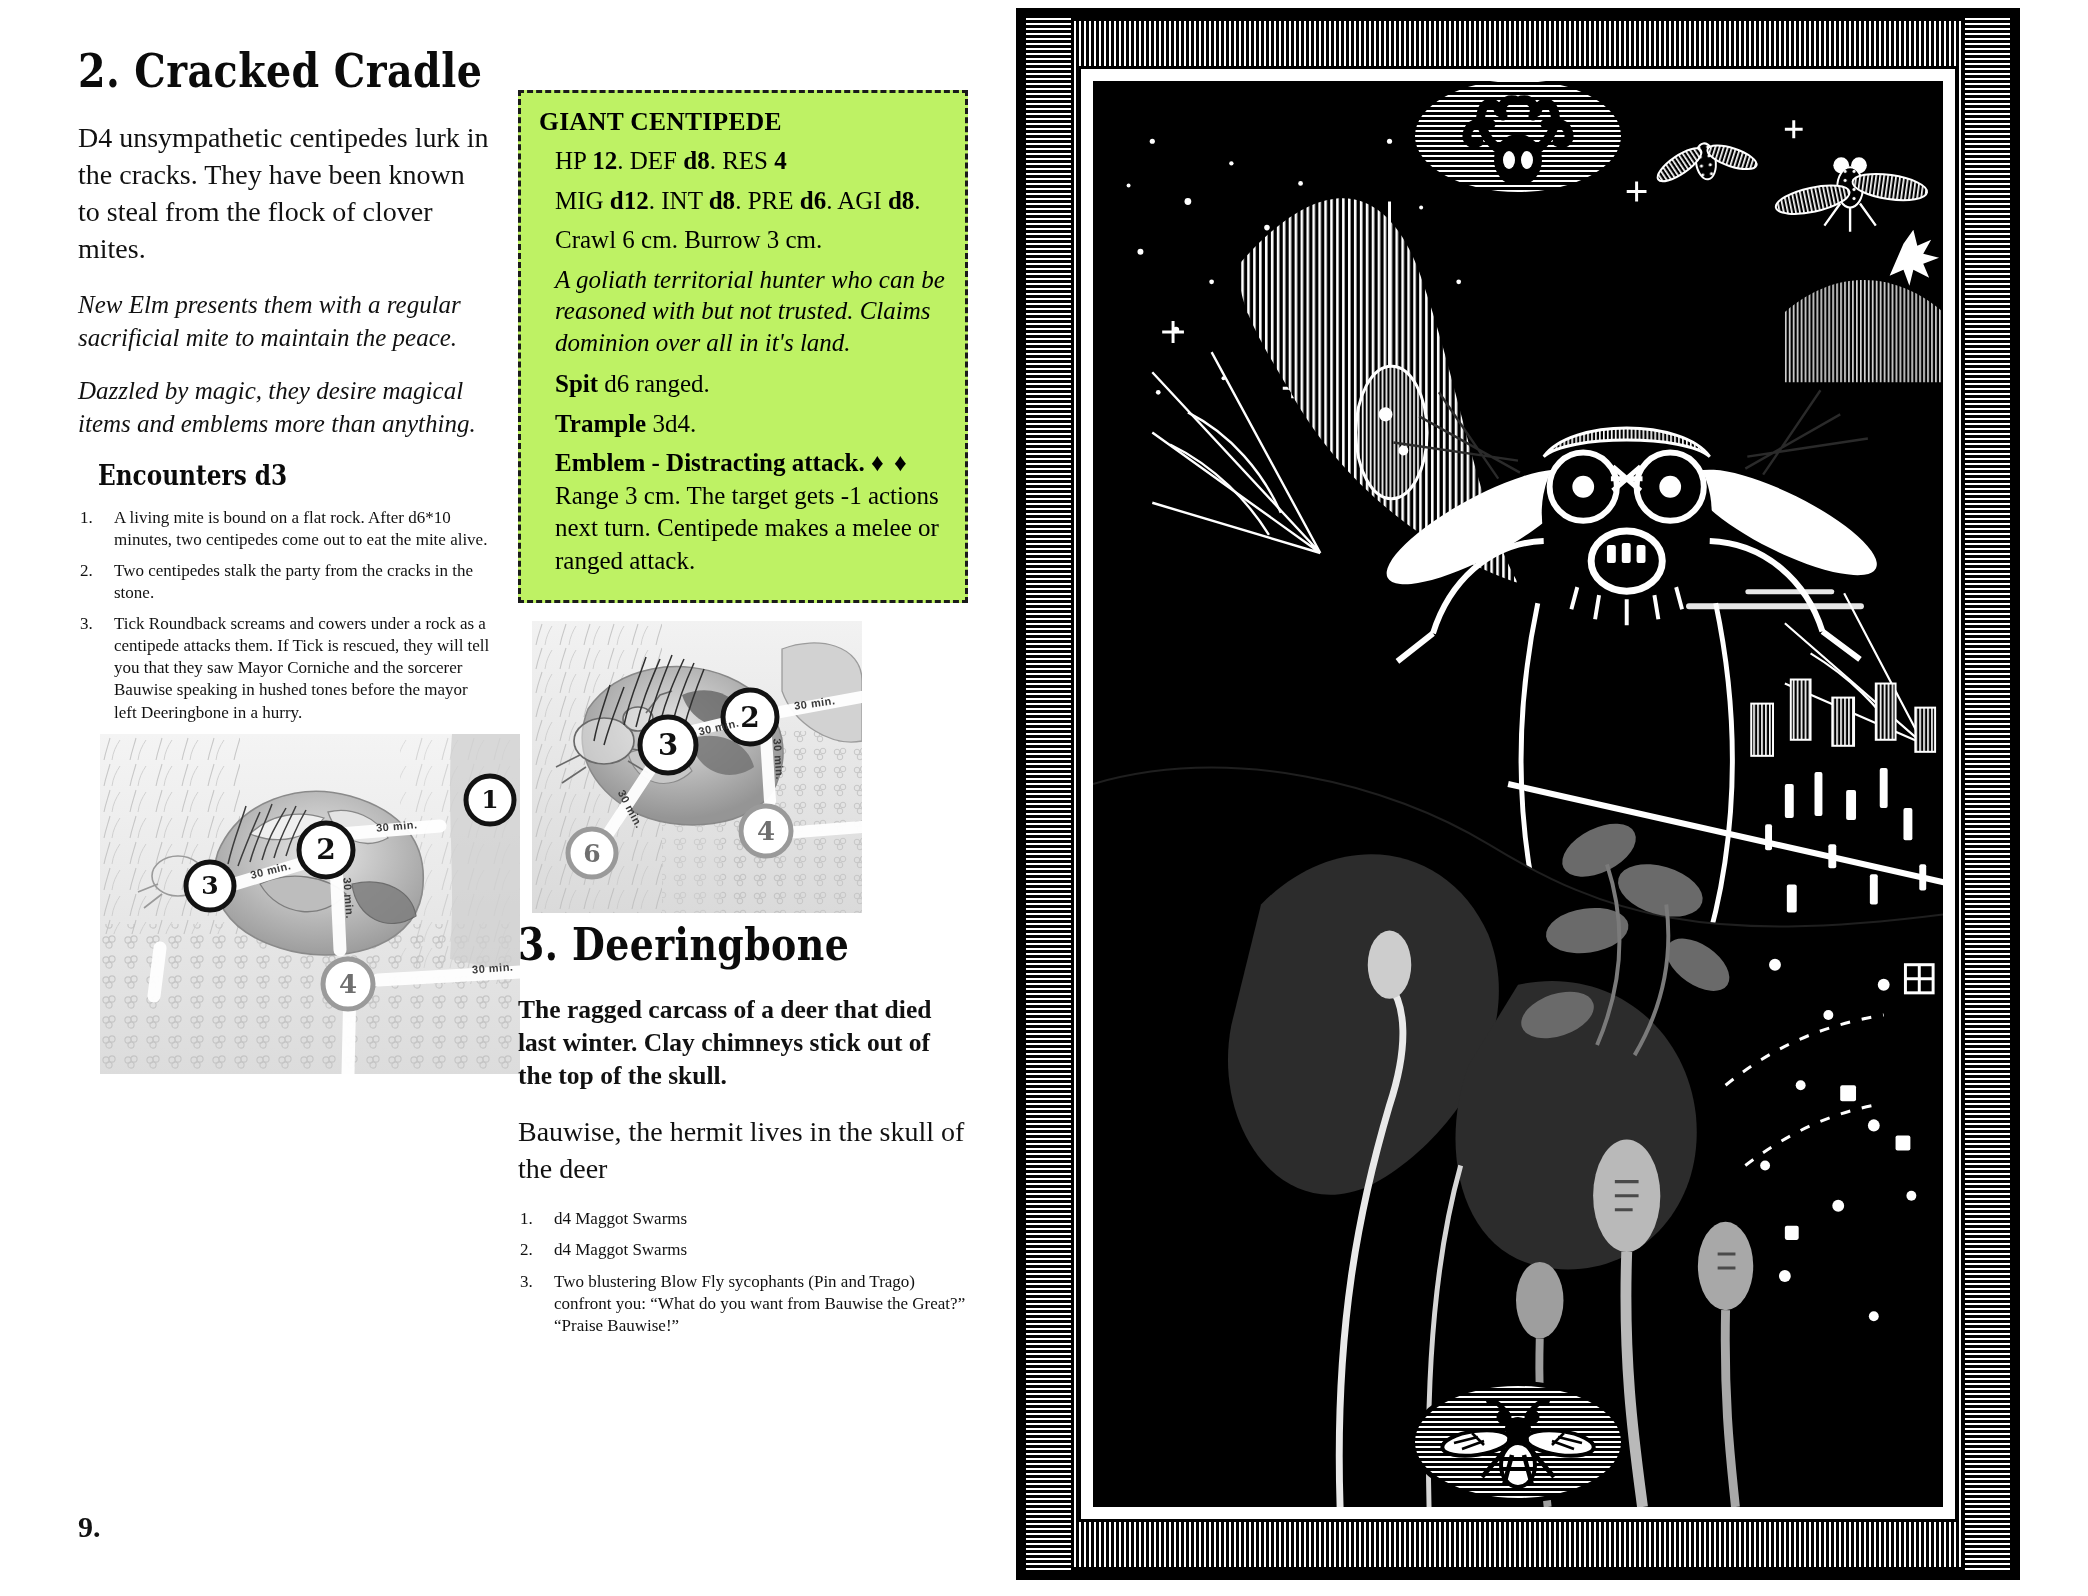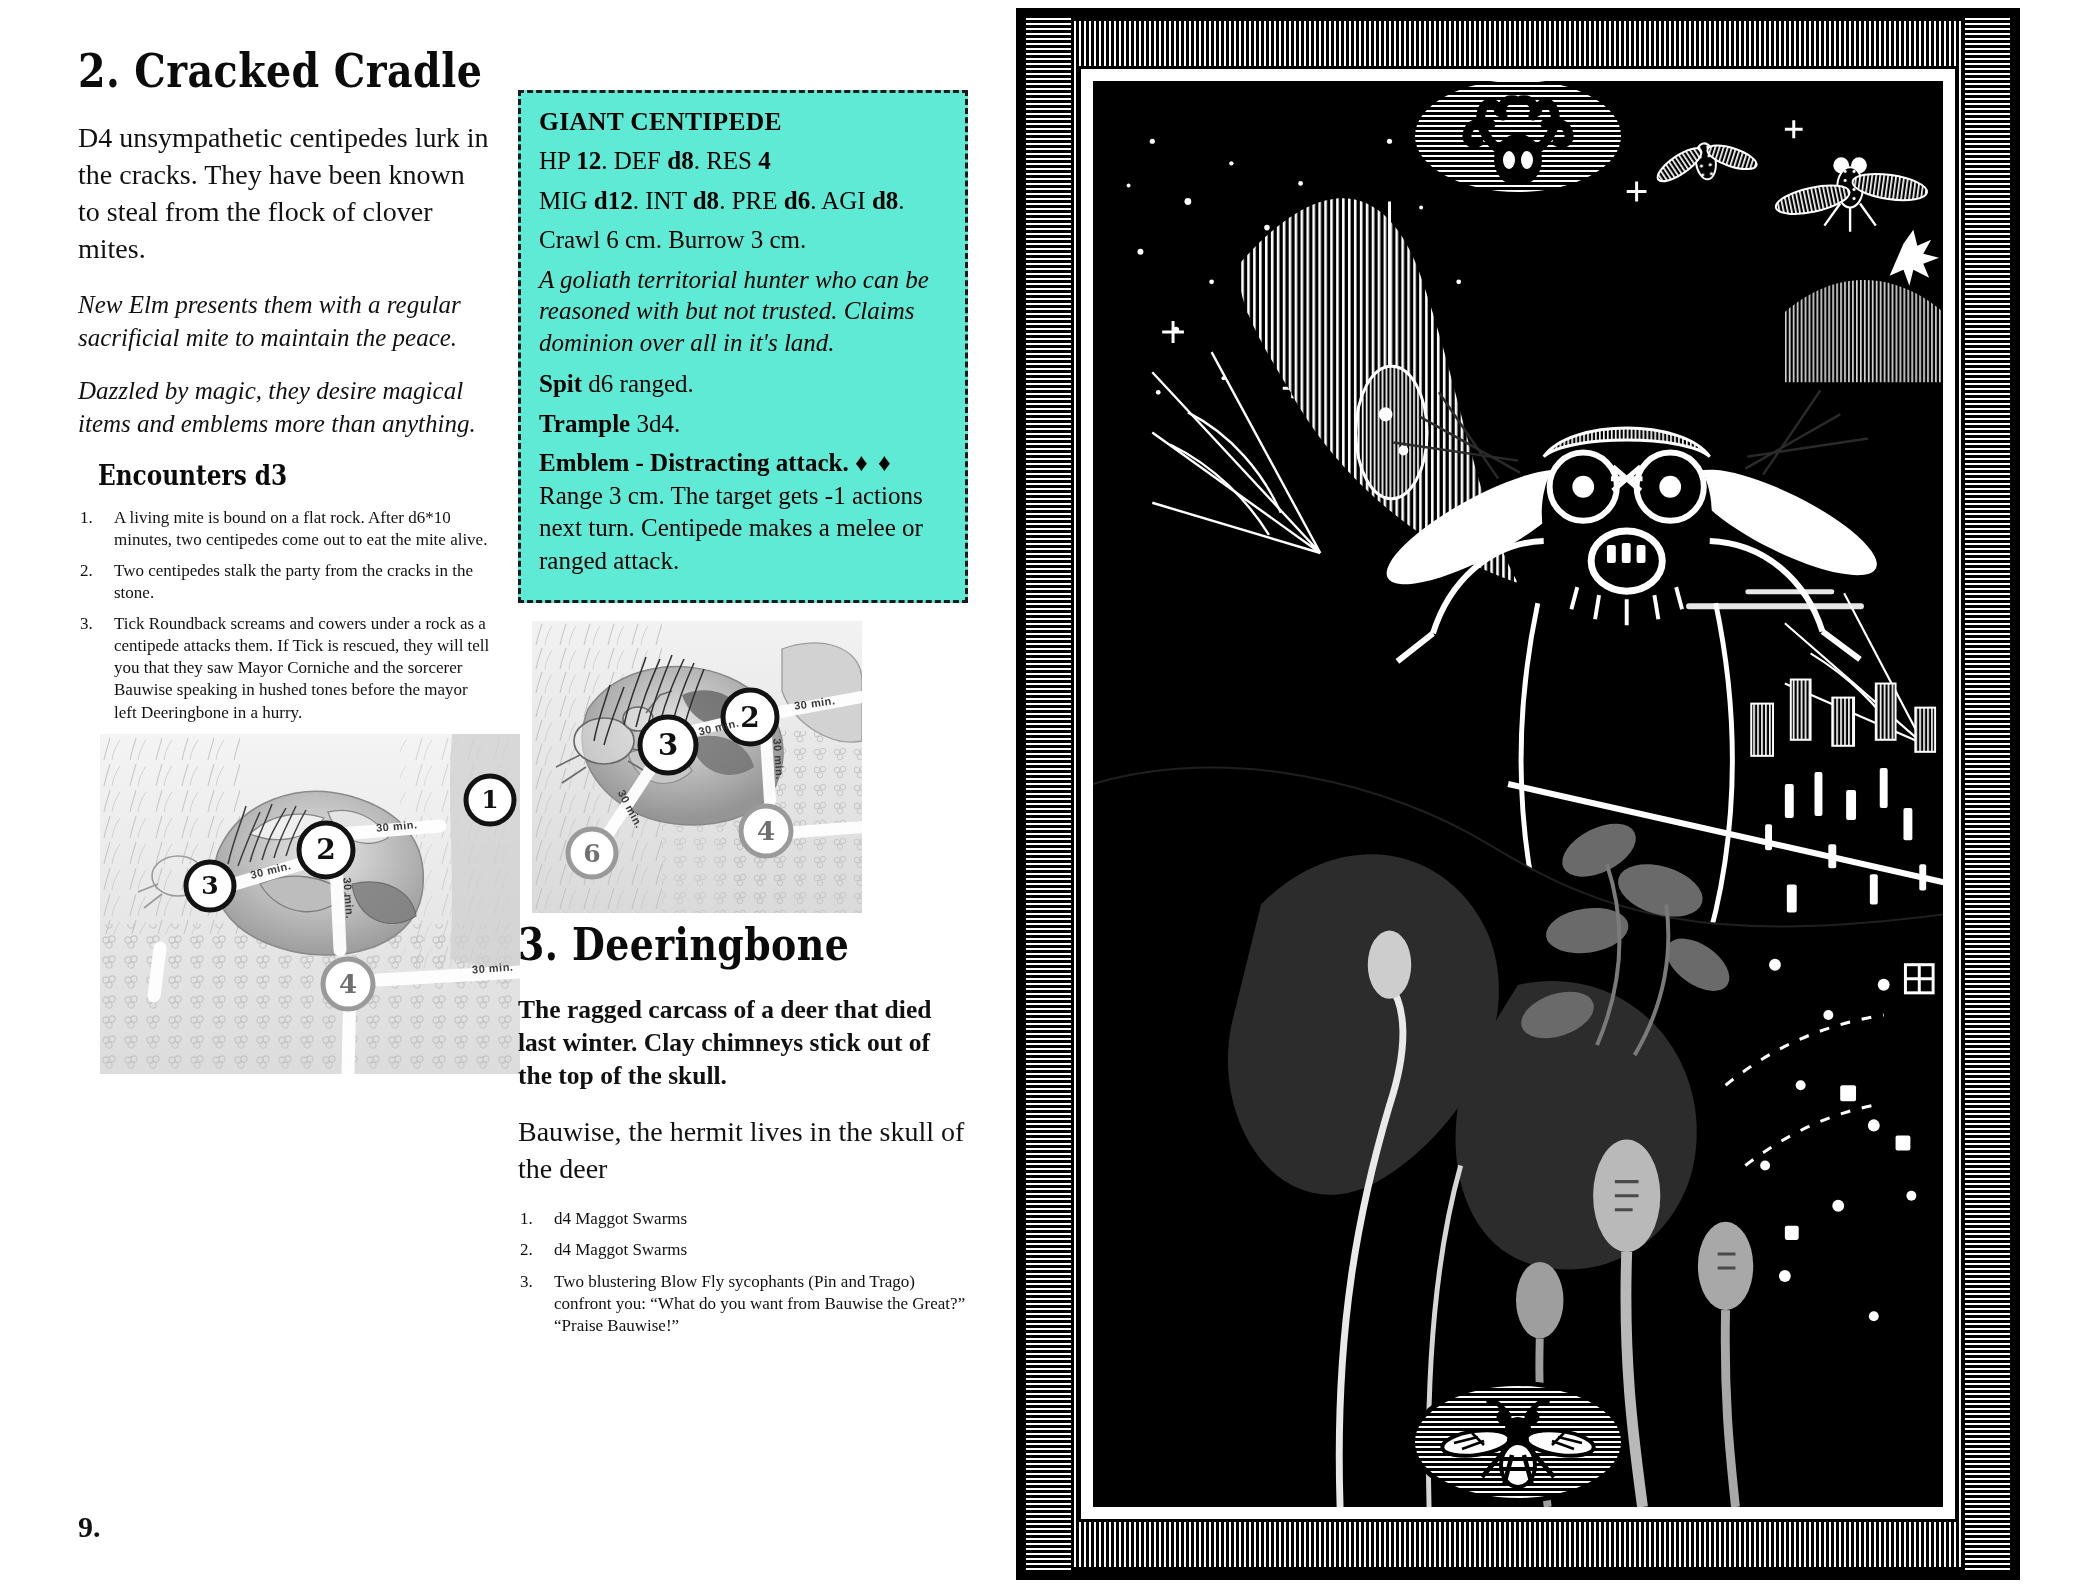--- a/index.html
+++ b/index.html
@@ -99,35 +99,36 @@
   ol.enc > li::before {
     content: counter(enc) ".";
     position: absolute;
     left: 2px;
     top: 0;
   }
 
   
   .statblock {
     border: 3px dashed #1a1a1a;
-    background: #5eead4;
+    background: #bef264;
     padding: 14px 16px 16px 18px;
     margin-top: 62px;
     width: 450px;
   }
   .statblock .sb-title {
     font-weight: bold;
     font-size: 25.5px;
     letter-spacing: 0.3px;
     margin-bottom: 8px;
   }
   .statblock .sb-line {
     font-size: 25px;
     line-height: 1.30;
     margin-bottom: 7px;
+    margin-left: 16px;
   }
   .statblock .sb-line.ital {
     font-style: italic;
     line-height: 1.26;
     margin-bottom: 10px;
   }
   .statblock b { font-weight: bold; }
   .diamonds { letter-spacing: 2px; }
 
   

